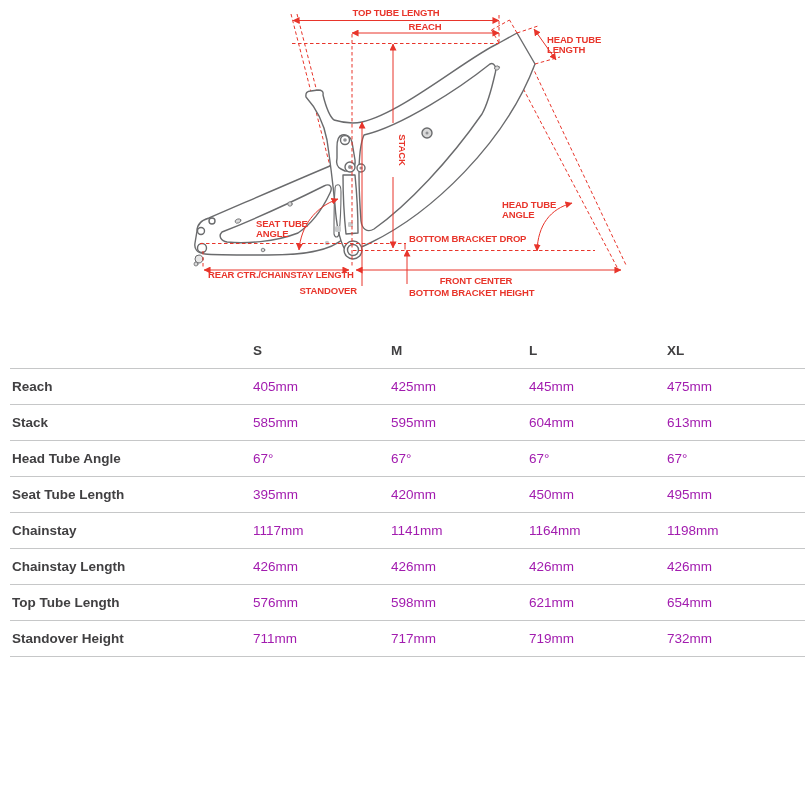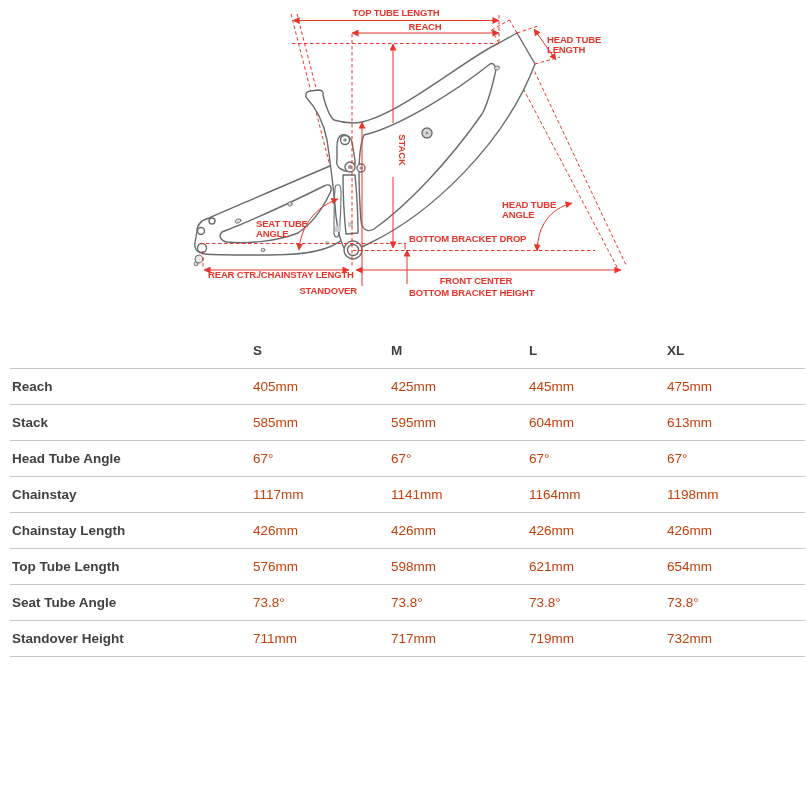--- a/index.html
+++ b/index.html
@@ -5,21 +5,21 @@
   html,body{margin:0;padding:0;background:#ffffff;}
   body{width:807px;height:798px;overflow:hidden;font-family:"Liberation Sans",sans-serif;}
   .diagram-wrap{width:807px;height:333px;position:relative;}
   svg text{user-select:none;}
   .dlabel{font-family:"Liberation Sans",sans-serif;font-weight:bold;font-size:9.5px;fill:#e8352b;letter-spacing:-0.15px;}
   .geo-table{width:787px;margin:0 10px;border-collapse:collapse;table-layout:fixed;}
   .geo-table th,.geo-table td{height:35px;padding:0;text-align:left;vertical-align:middle;
       border-bottom:1px solid #c6c7c8;font-size:13.5px;}
   .geo-table th{color:#414042;font-weight:bold;}
   .geo-table td.metric{color:#414042;font-weight:bold;padding-left:2px;}
-  .geo-table td{color:#c2410c;font-weight:normal;}
+  .geo-table td{color:#a21caf;font-weight:normal;}
   .geo-table col.c-label{width:243px;}
   .geo-table col.c-size{width:138px;}
 </style>
 </head>
 <body>
 
 <div class="diagram-wrap">
 <svg width="807" height="333" viewBox="0 0 807 333">
   <defs>
     <marker id="arr" viewBox="0 0 8 8" refX="7.5" refY="4" markerWidth="7" markerHeight="7" orient="auto-start-reverse">
@@ -167,20 +167,27 @@
         <td>613mm</td>
       </tr>
       <tr>
         <td class="metric">Head Tube Angle</td>
         <td>67°</td>
         <td>67°</td>
         <td>67°</td>
         <td>67°</td>
       </tr>
       <tr>
+        <td class="metric">Seat Tube Length</td>
+        <td>395mm</td>
+        <td>420mm</td>
+        <td>450mm</td>
+        <td>495mm</td>
+      </tr>
+      <tr>
         <td class="metric">Chainstay</td>
         <td>1117mm</td>
         <td>1141mm</td>
         <td>1164mm</td>
         <td>1198mm</td>
       </tr>
       <tr>
         <td class="metric">Chainstay Length</td>
         <td>426mm</td>
         <td>426mm</td>
@@ -188,27 +195,20 @@
         <td>426mm</td>
       </tr>
       <tr>
         <td class="metric">Top Tube Length</td>
         <td>576mm</td>
         <td>598mm</td>
         <td>621mm</td>
         <td>654mm</td>
       </tr>
       <tr>
-        <td class="metric">Seat Tube Angle</td>
-        <td>73.8°</td>
-        <td>73.8°</td>
-        <td>73.8°</td>
-        <td>73.8°</td>
-      </tr>
-      <tr>
         <td class="metric">Standover Height</td>
         <td>711mm</td>
         <td>717mm</td>
         <td>719mm</td>
         <td>732mm</td>
       </tr>
     </tbody>
 </table>
 
 </body></html>

